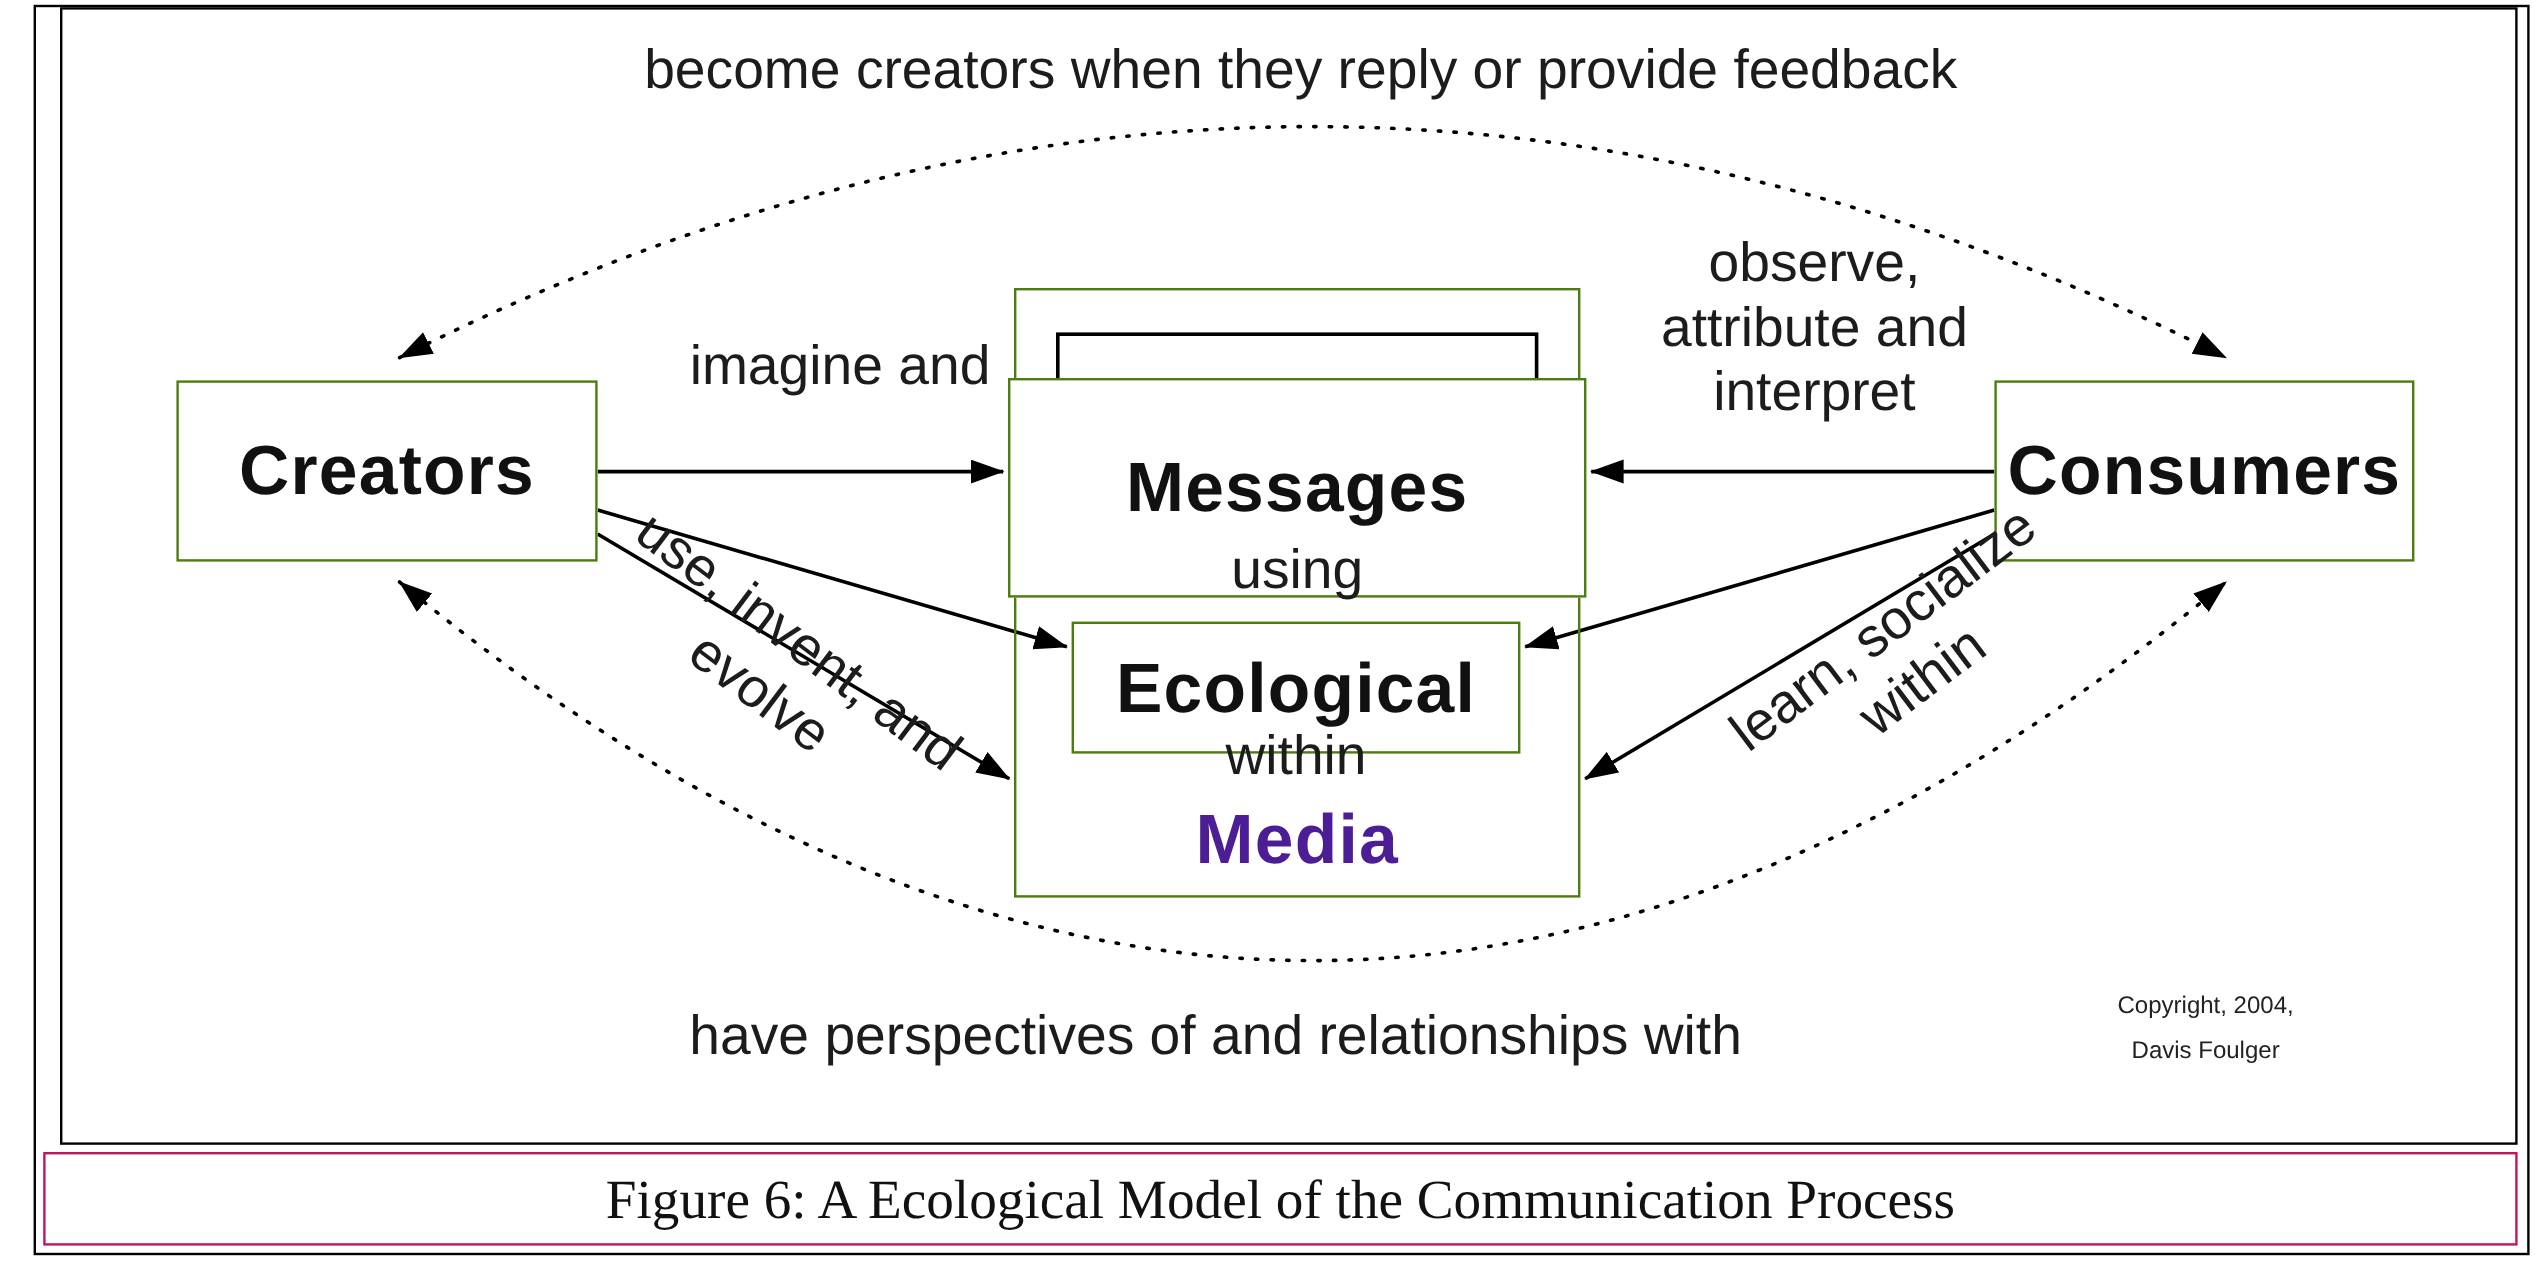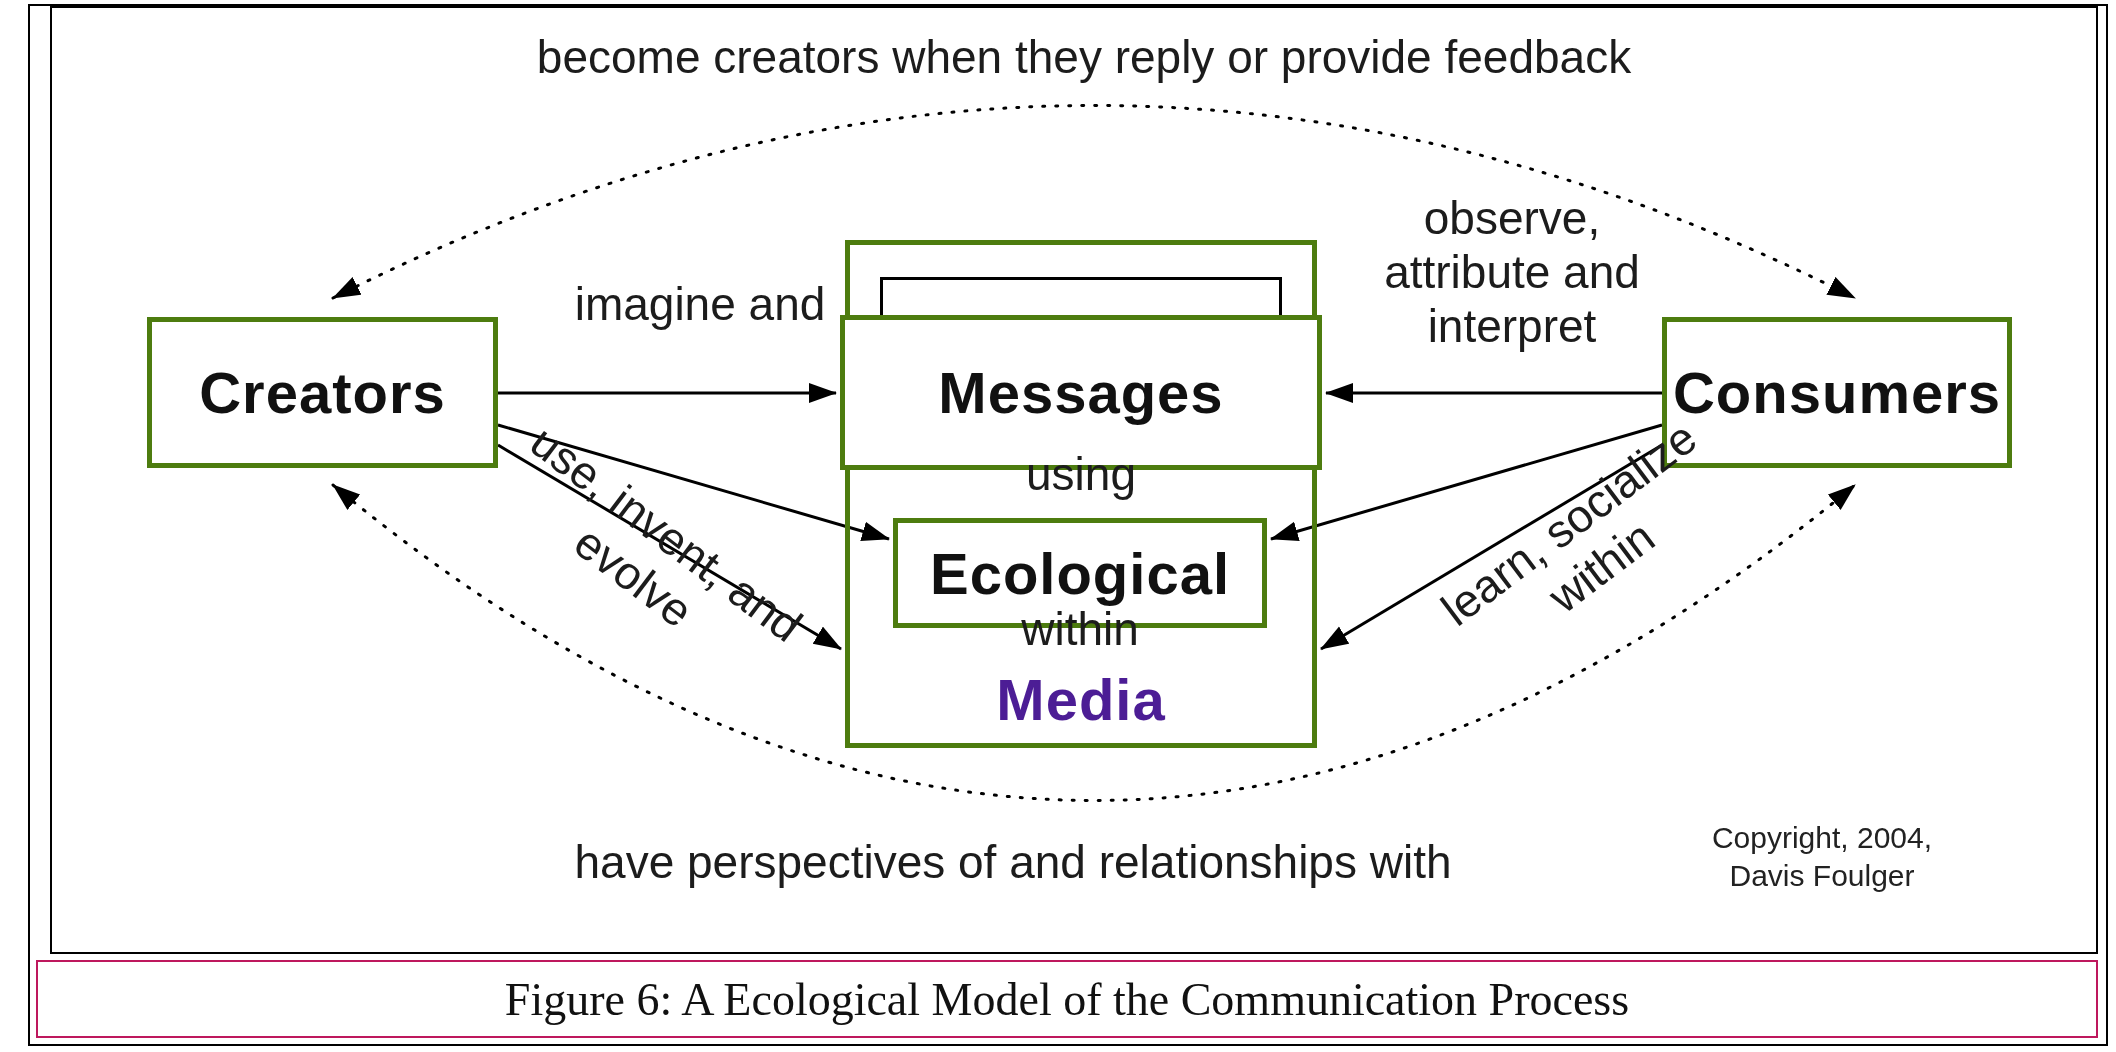--- a/index.html
+++ b/index.html
@@ -44,21 +44,21 @@
     display: flex;
     align-items: center;
     justify-content: center;
     font-family: "Liberation Serif", serif;
     font-size: 46px;
     color: #111;
     background: #fff;
   }
   .box {
     position: absolute;
-    border: 5px solid #4d7c0f;
+    border: 2px solid #4d7c0f;
     box-sizing: border-box;
     display: flex;
     align-items: center;
     justify-content: center;
     font-weight: bold;
     font-size: 58px;
     color: #111;
     background: #fff;
     letter-spacing: 1px;
   }
@@ -80,23 +80,24 @@
   }
   .lbl.bold {
     font-weight: bold;
     font-size: 58px;
     color: #4c1d95;
     letter-spacing: 1px;
   }
   .lbl.rot-right { transform: translate(-50%, -50%) rotate(37deg); }
   .lbl.rot-left  { transform: translate(-50%, -50%) rotate(-37deg); }
   .lbl.small {
-    font-size: 30px;
+    font-size: 20px;
     line-height: 38px;
     color: #222;
+    margin-left: 16px;
   }
   .conn { stroke: #000; stroke-width: 3; fill: none; }
   .conn.dotted {
     stroke-dasharray: 2 11;
     stroke-linecap: round;
   }
 </style>
 </head>
 <body>
 
@@ -124,21 +125,21 @@
 
         <path class="conn" d="M 1610 385 L 1274 385" marker-end="url(#arrow)"></path>
         <path class="conn" d="M 1610 417 L 1219 531" marker-end="url(#arrow)"></path>
         <path class="conn" d="M 1610 437 L 1269 641" marker-end="url(#arrow)"></path>
       </svg>
 
       <div class="box hollow" style="left:793px; top:232px; width:472px; height:508px;"></div>
 
       <div class="back-rect" style="left:828px; top:269px; width:402px; height:150px;"></div>
 
-      <div class="box" style="left:788px; top:307px; width:482px; height:155px;">
+      <div class="box" style="left:788px; top:307px; width:482px; height:183px;">
         <span>Messages</span>
       </div>
 
       <div class="box" style="left:841px; top:510px; width:374px; height:110px;">
         <span>Ecological</span>
       </div>
 
       <div class="box" style="left:95px; top:309px; width:351px; height:151px;">
         <span>Creators</span>
       </div>

